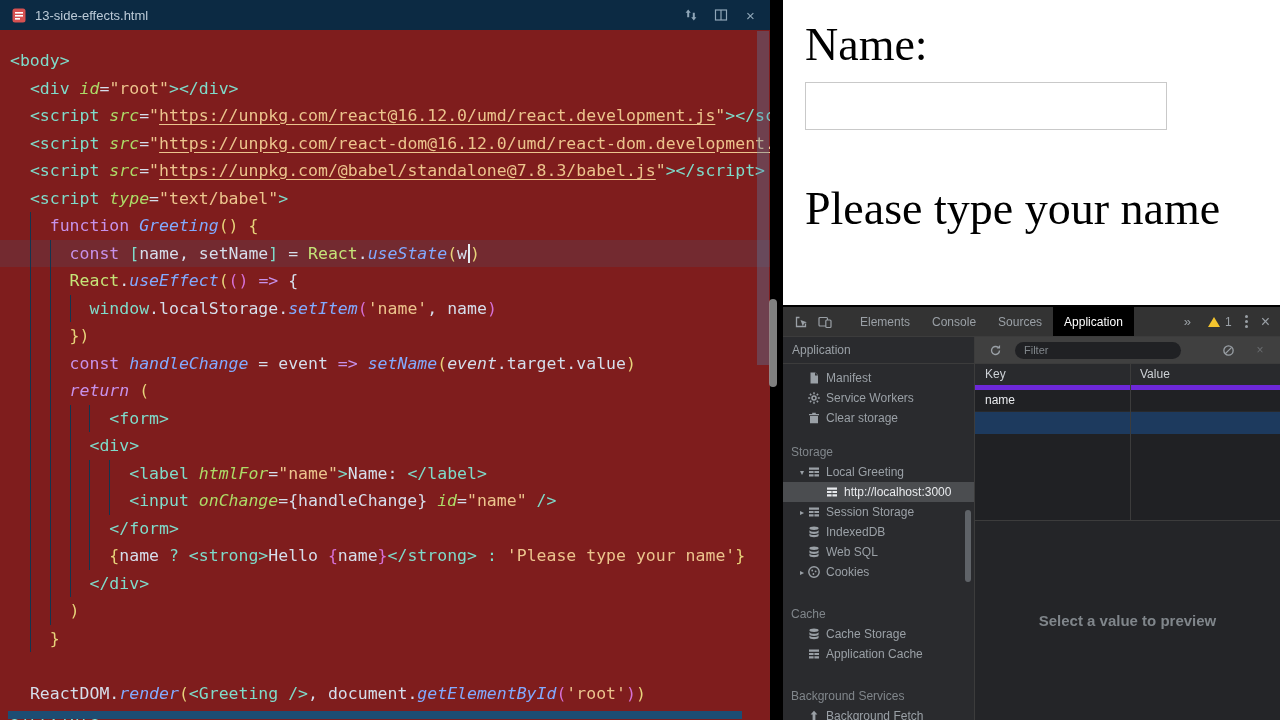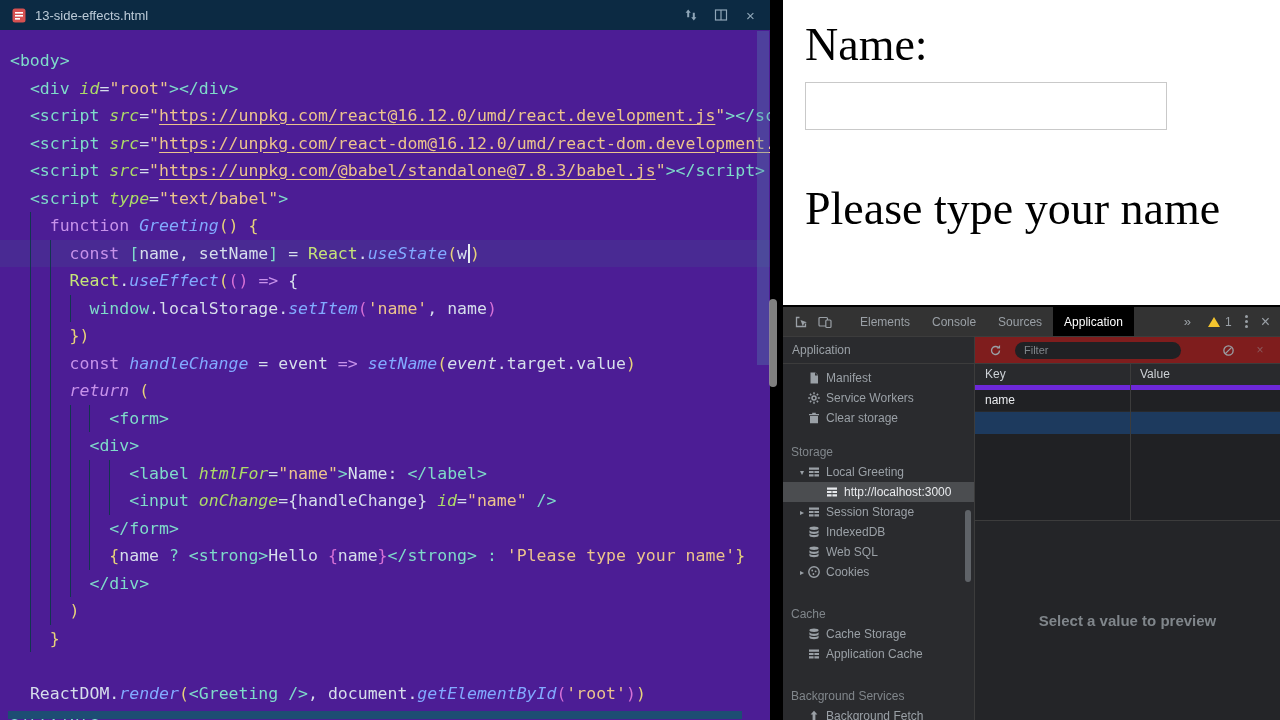--- a/index.html
+++ b/index.html
@@ -1,19 +1,19 @@
 <!DOCTYPE html>
 <html><head>
 <meta charset="utf-8">
 <style>
   html,body{margin:0;padding:0;background:#000;width:1280px;height:720px;overflow:hidden;}
   .screen{position:relative;width:1280px;height:720px;background:#000;font-family:"Liberation Sans",sans-serif;}
 
   
-  .editor{position:absolute;left:0;top:0;width:770px;height:720px;background:#4c1d95;overflow:hidden;}
+  .editor{position:absolute;left:0;top:0;width:770px;height:720px;background:#7f1d1d;overflow:hidden;}
   .e-titlebar{height:30px;background:#0c2a43;display:flex;align-items:center;padding:0 12px;gap:9px;}
   .file-icon{width:14px;height:15px;flex:0 0 auto;}
   .e-title{font-size:13px;color:#bdcbd8;}
   .e-actions{margin-left:auto;display:flex;align-items:center;gap:15px;color:#8fa6b8;}
   .e-actions .abtn{width:15px;height:15px;display:flex;align-items:center;justify-content:center;cursor:pointer;}
   .e-actions .xbtn{font-size:15px;line-height:15px;color:#8fa6b8;}
   .code{position:absolute;top:30px;left:0;right:0;padding-top:17px;font-family:"DejaVu Sans Mono",monospace;font-size:16.5px;line-height:27.5px;}
   .code-line{position:relative;height:27.5px;white-space:pre;color:#d6deeb;}
   .code-line.hl{background:rgba(60,104,140,.18);}
   .guide{position:absolute;top:0;bottom:0;width:1px;background:#133550;}
@@ -66,21 +66,21 @@
   .tree-item{height:20px;display:flex;align-items:center;color:#9aa0a6;cursor:pointer;}
   .tree-item .arrow{width:10px;font-size:8px;color:#9aa0a6;text-align:center;flex:0 0 10px;}
   .tree-item.lvl1{padding-left:14px;}
   .tree-item.lvl2{padding-left:32px;}
   .tree-item.selected{background:#4b4d50;color:#e8eaed;}
   .ticon{width:13px;height:13px;margin-right:6px;display:flex;align-items:center;justify-content:center;flex:0 0 13px;}
   .ticon svg{width:12px;height:12px;}
   .sb-thumb{position:absolute;right:3px;top:173px;width:6px;height:72px;border-radius:3px;background:#5f6368;}
 
   .dt-main{flex:1;display:flex;flex-direction:column;min-width:0;}
-  .filter-row{height:26px;flex:0 0 26px;background:#7f1d1d;border-bottom:1px solid #3c3c3c;display:flex;align-items:center;padding:0 8px;gap:8px;}
+  .filter-row{height:26px;flex:0 0 26px;background:#404040;border-bottom:1px solid #3c3c3c;display:flex;align-items:center;padding:0 8px;gap:8px;}
   .f-input{width:148px;height:17px;background:#202124;border:none;border-radius:9px;color:#d6d6d6;font-size:11px;padding:0 9px;outline:none;}
   .f-input::placeholder{color:#80868b;}
   .f-spacer{flex:1;}
   .dim{opacity:.45;}
 
   .tbl{height:156px;flex:0 0 156px;position:relative;background:#202124;}
   .tbl-coldiv{position:absolute;left:155px;top:0;bottom:0;width:1px;background:#3c3c3c;}
   .t-head{height:21px;display:flex;background:#292a2d;border-bottom:5px solid #6d28d9;color:#cdd1d6;align-items:flex-end;}
   .t-head span{padding-left:10px;line-height:21px;}
   .t-key{width:155px;flex:0 0 155px;box-sizing:border-box;}

